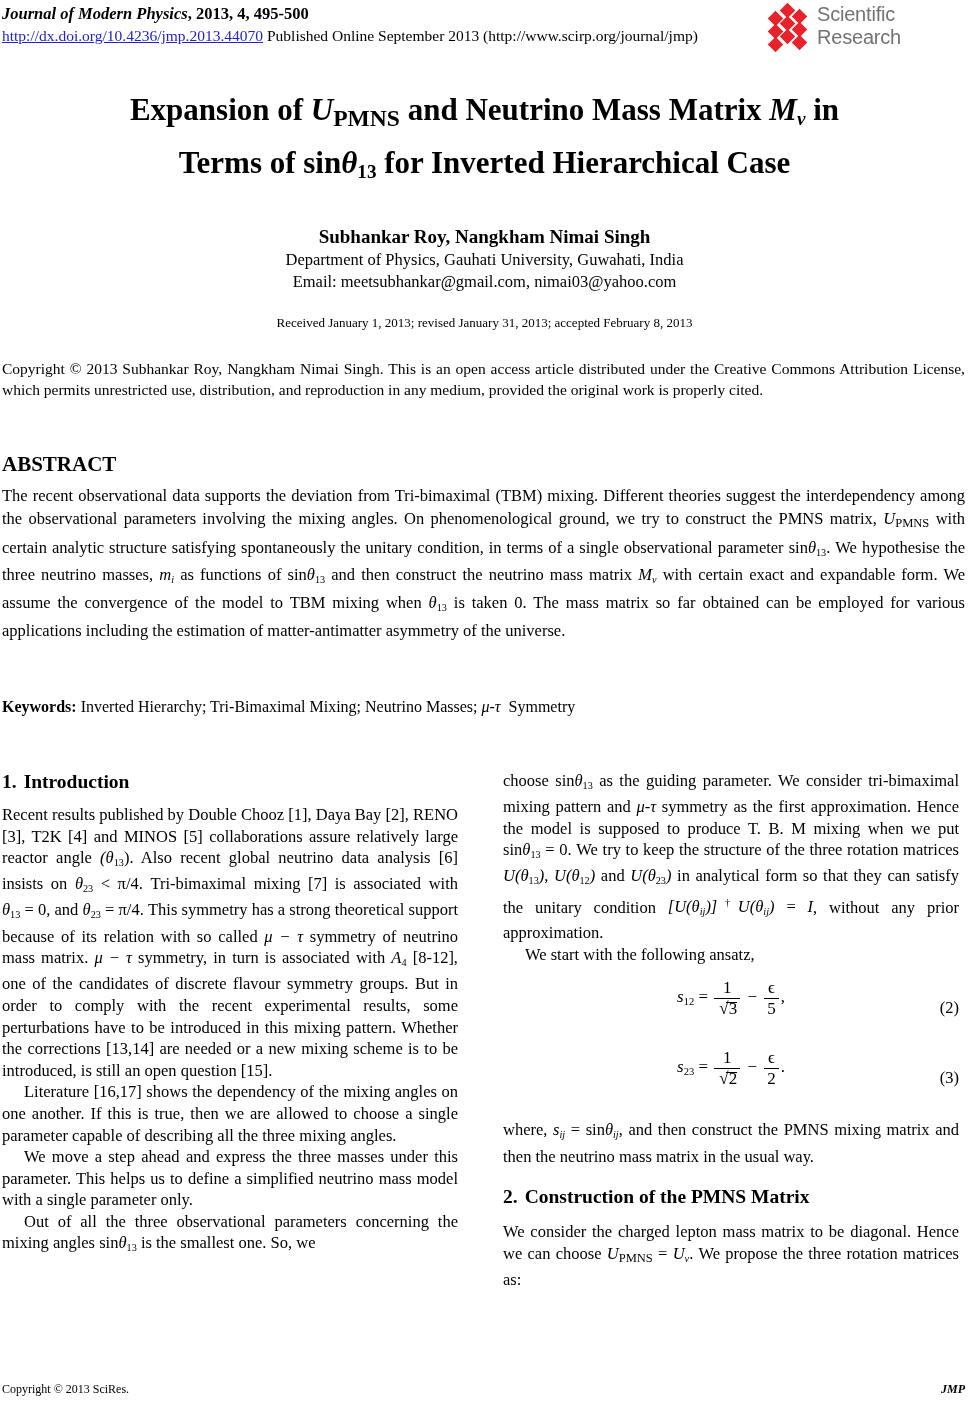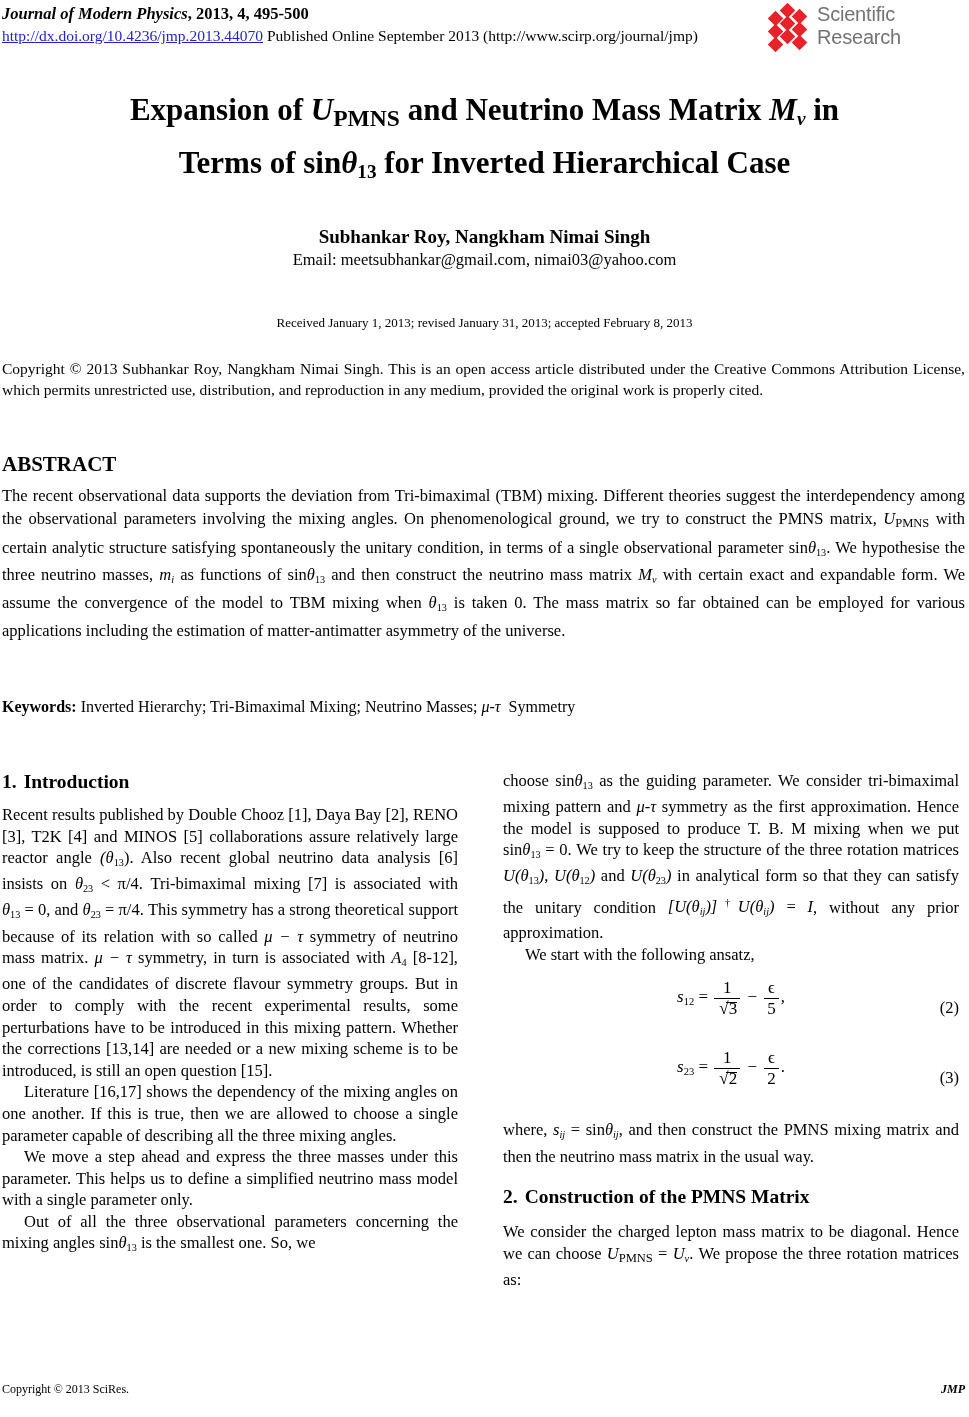--- a/index.html
+++ b/index.html
@@ -317,20 +317,21 @@
     </div>
   </div>
 
   <div class="doc-title">
     <div><span>Expansion of </span><span class="it">U</span><sub class="sc">PMNS</sub><span> and Neutrino Mass Matrix </span><span class="it">M</span><sub class="it">ν</sub><span> in</span></div>
     <div><span>Terms of sin</span><span class="it">θ</span><sub>13</sub><span> for Inverted Hierarchical Case</span></div>
   </div>
 
   <div class="authors">
     <div class="author-names">Subhankar Roy, Nangkham Nimai Singh</div>
+    <div class="affiliation">Department of Physics, Gauhati University, Guwahati, India</div>
     <div class="email">Email: meetsubhankar@gmail.com, nimai03@yahoo.com</div>
   </div>
   <div class="received">Received January 1, 2013; revised January 31, 2013; accepted February 8, 2013</div>
 
   <div class="copyright">Copyright © 2013 Subhankar Roy, Nangkham Nimai Singh. This is an open access article distributed under the Creative Commons Attribution License, which permits unrestricted use, distribution, and reproduction in any medium, provided the original work is properly cited.</div>
 
   <div class="abstract-head">ABSTRACT</div>
   <div class="abstract-body"><span>The recent observational data supports the deviation from Tri-bimaximal (TBM) mixing. Different theories suggest the interdependency among the observational parameters involving the mixing angles. On phenomenological ground, we try to construct the PMNS matrix, </span><span class="ml m"><span>U</span><sub class="up sc">PMNS</sub></span><span> with certain analytic structure satisfying spontaneously the unitary condition, in terms of a single observational parameter </span><span class="ml m"><span class="up">sin</span><span>θ</span><sub class="up">13</sub></span><span>. We hypothesise the three neutrino masses, </span><span class="ml m"><span>m</span><sub>i</sub></span><span> as functions of </span><span class="ml m"><span class="up">sin</span><span>θ</span><sub class="up">13</sub></span><span> and then construct the neutrino mass matrix </span><span class="ml m"><span>M</span><sub>ν</sub></span><span> with certain exact and expandable form. We assume the convergence of the model to TBM mixing when </span><span class="ml m"><span>θ</span><sub class="up">13</sub></span><span> is taken 0. The mass matrix so far obtained can be employed for various applications including the estimation of matter-antimatter asymmetry of the universe.</span></div>
 
   <div class="keywords"><b>Keywords:</b><span> Inverted Hierarchy; Tri-Bimaximal Mixing; Neutrino Masses; </span><span class="m">μ-τ</span>&nbsp;&nbsp;<span>Symmetry</span></div>

